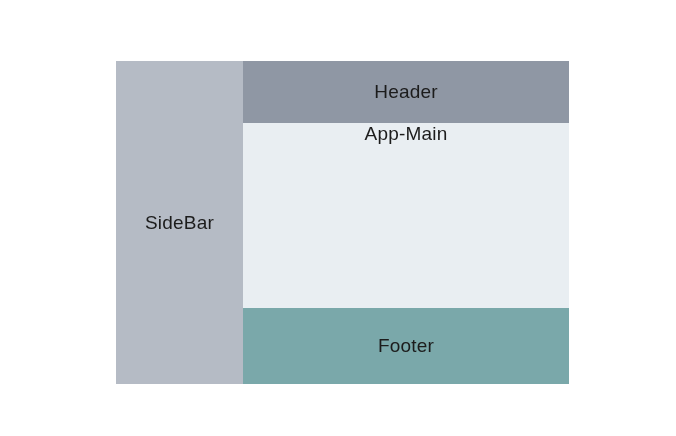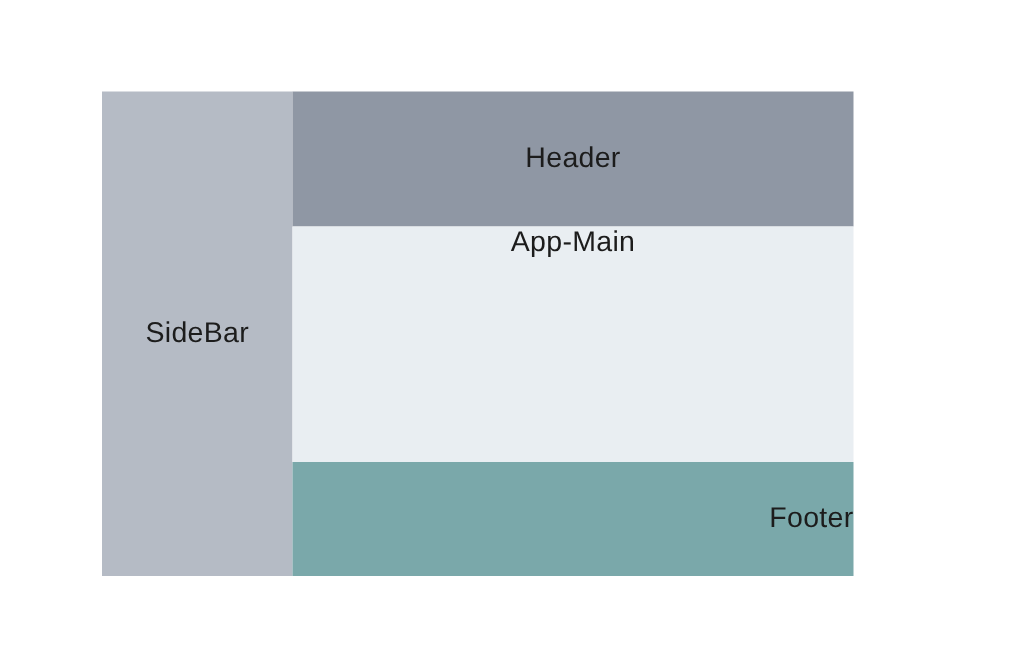--- a/index.html
+++ b/index.html
@@ -31,51 +31,51 @@
     align-items: center;
     justify-content: center;
     flex: 0 0 auto;
   }
   .right-col {
     flex: 1 1 auto;
     display: flex;
     flex-direction: column;
   }
   .header {
-    height: 90px;
+    height: 62px;
     flex: 0 0 auto;
     display: flex;
     align-items: center;
     justify-content: center;
   }
   .app-main {
     flex: 1 1 auto;
     display: flex;
     align-items: flex-start;
     justify-content: center;
   }
   .footer {
     height: 76px;
     flex: 0 0 auto;
     display: flex;
     align-items: center;
-    justify-content: flex-end;
+    justify-content: center;
   }
   .region-label {
     font-size: 19px;
     font-weight: 400;
     letter-spacing: 0.2px;
     white-space: nowrap;
   }
 </style>
 </head>
 <body style="background-color: rgb(255, 255, 255); color: rgb(28, 28, 28);">
 
 <div class="layout-wrap">
-  <div class="sidebar" style="background-color: rgb(181, 187, 197);">
+  <div class="sidebar" style="background-color: rgb(181, 187, 197); margin-left: 48px;">
     <span class="region-label">SideBar</span>
   </div>
   <div class="right-col">
     <div class="header" style="background-color: rgb(143, 151, 164);">
       <span class="region-label">Header</span>
     </div>
     <div class="app-main" style="background-color: rgb(233, 238, 242);">
       <span class="region-label">App-Main</span>
     </div>
     <div class="footer" style="background-color: rgb(122, 168, 170);">

